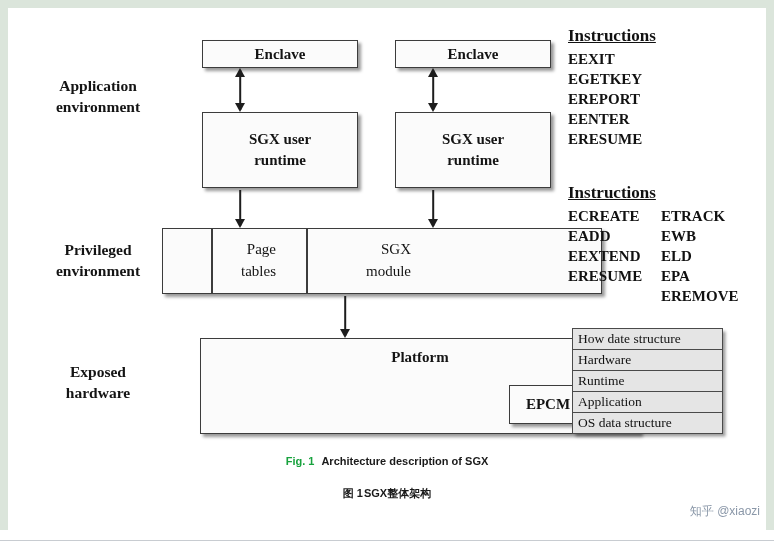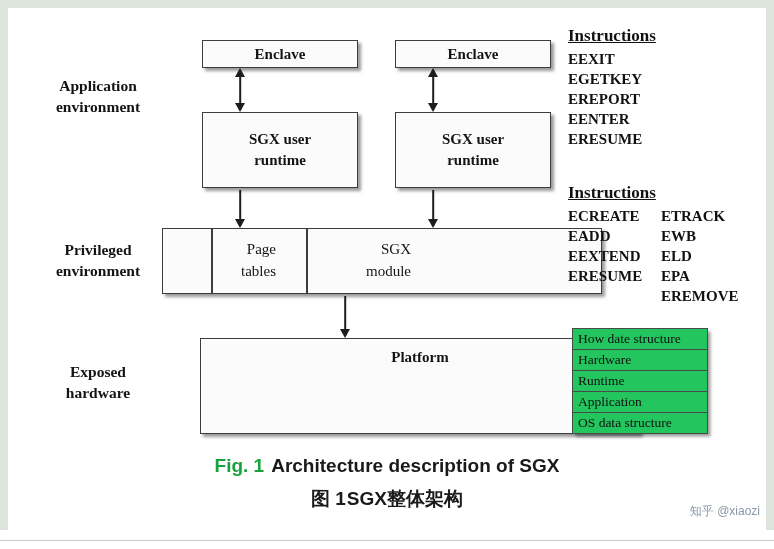--- a/index.html
+++ b/index.html
@@ -41,29 +41,29 @@
     text-align:right;font-weight:normal;font-size:15px;line-height:1.45;white-space:pre-line;color:#141414;}
 
   
   .instr{position:absolute;color:#111;font-weight:bold;font-size:15px;}
   .instr .hd{text-decoration:underline;font-size:17px;margin-bottom:3px;}
   .instr .it{line-height:20px;}
   .instr .cols{display:flex;}
   .instr .col1{width:93px;}
 
   
-  .legend{position:absolute;left:572px;top:328px;width:136px;background:#22c55e;
+  .legend{position:absolute;left:572px;top:328px;width:151px;background:#e5e5e5;
     border:1.2px solid #4a4a4a;box-shadow:2.5px 2.5px 3px rgba(0,0,0,0.4);box-sizing:border-box;}
   .legend .row{height:20px;line-height:20px;padding-left:5px;font-size:13.5px;color:#111;
     border-bottom:1.2px solid #4a4a4a;}
   .legend .row:last-child{border-bottom:none;}
 
   
   .cap{position:absolute;left:0;width:774px;text-align:center;
-    font-family:"Liberation Sans","DejaVu Sans",sans-serif;font-weight:bold;font-size:19px;color:#1a1a1a;}
+    font-family:"Liberation Sans","DejaVu Sans",sans-serif;font-weight:bold;font-size:11px;color:#1a1a1a;}
   .cap .green{color:#18a23e;margin-right:7px;}
   .cap .zh-label{margin-right:1px;}
 
   .watermark{position:absolute;top:503px;right:14px;
     font-family:"Liberation Sans","DejaVu Sans",sans-serif;font-size:12px;color:#8a97a8;}
 </style>
 </head>
 <body>
 
 <div id="canvas">
@@ -117,20 +117,21 @@
 module</div>
   </div>
 
   <div class="arrow" style="left:339px;top:294px;height:44px;">
     <div class="shaft"></div>
     <div class="head down"></div>
   </div>
 
   <div class="box" style="left:160px;top:338px;width:440px;height:96px;align-items:flex-start;">
     <div style="position:absolute;left:0;top:8px;width:100%;text-align:center;">Platform</div>
+    <div class="box" style="left:268px;top:46px;width:78px;height:39px;">EPCM</div>
   </div>
 
   <div class="instr" style="left:568px;top:26px;width:190px;">
     <div class="hd">Instructions</div>
     <div class="it">EEXIT</div>
     <div class="it">EGETKEY</div>
     <div class="it">EREPORT</div>
     <div class="it">EENTER</div>
     <div class="it">ERESUME</div>
   </div>

